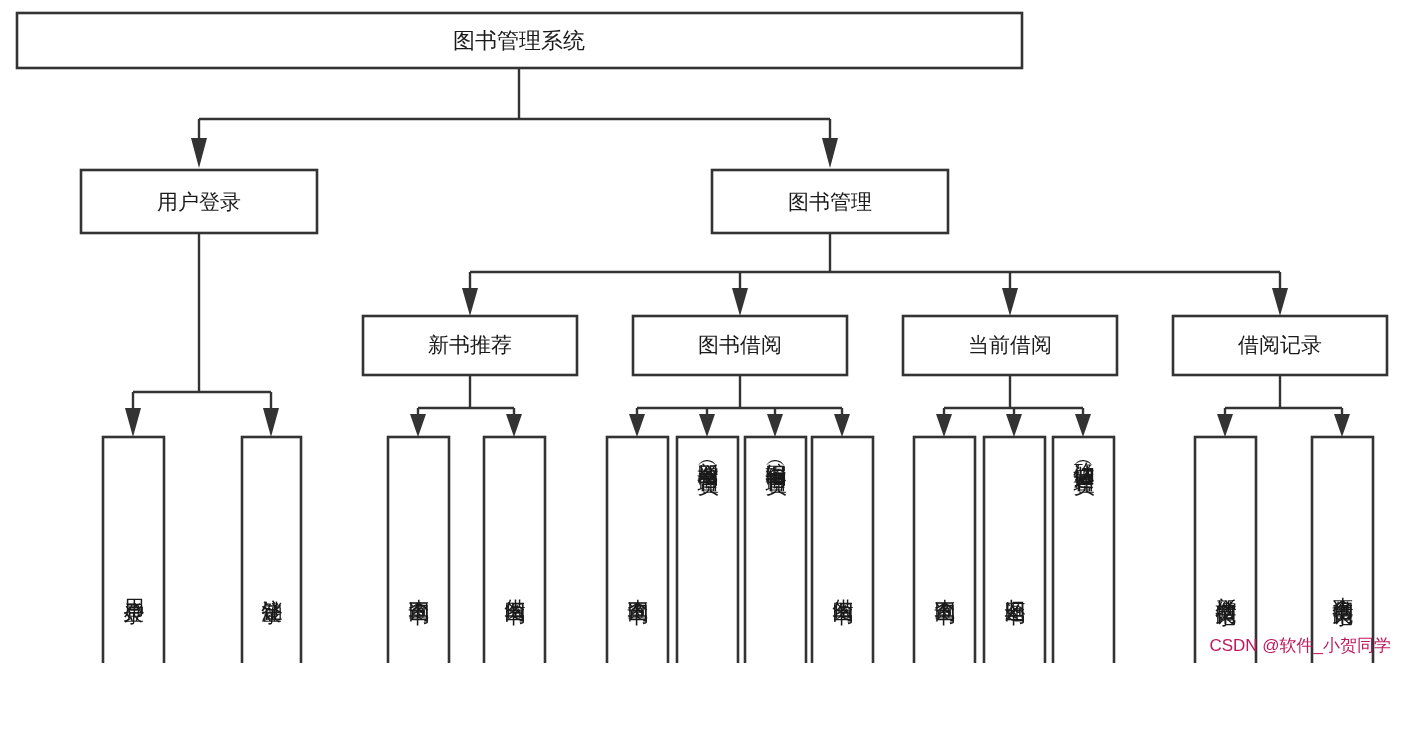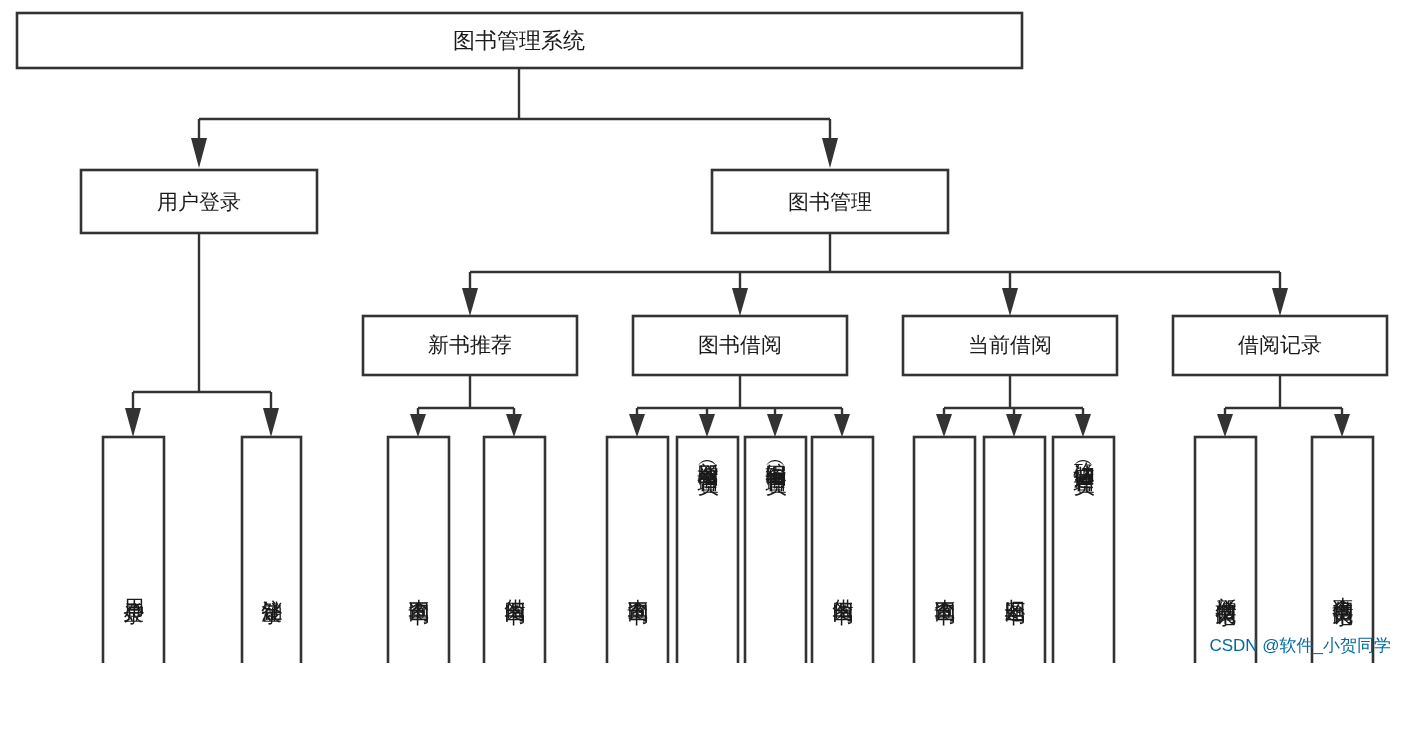--- a/index.html
+++ b/index.html
@@ -72,21 +72,21 @@
     color: #1a1a1a;
     white-space: nowrap;
     text-align: center;
   }
   .watermark {
     position: absolute;
     right: 14px;
     bottom: 6px;
     font-family: "Liberation Sans", "DejaVu Sans", sans-serif;
     font-size: 17px;
-    color: #0369a1;
+    color: #be185d;
     white-space: nowrap;
     user-select: none;
   }
 </style>
 </head>
 <body>
 
 <div id="diagram-root">
 
   <svg id="tree-svg" viewBox="0 0 1405 747" xmlns="http://www.w3.org/2000/svg">

